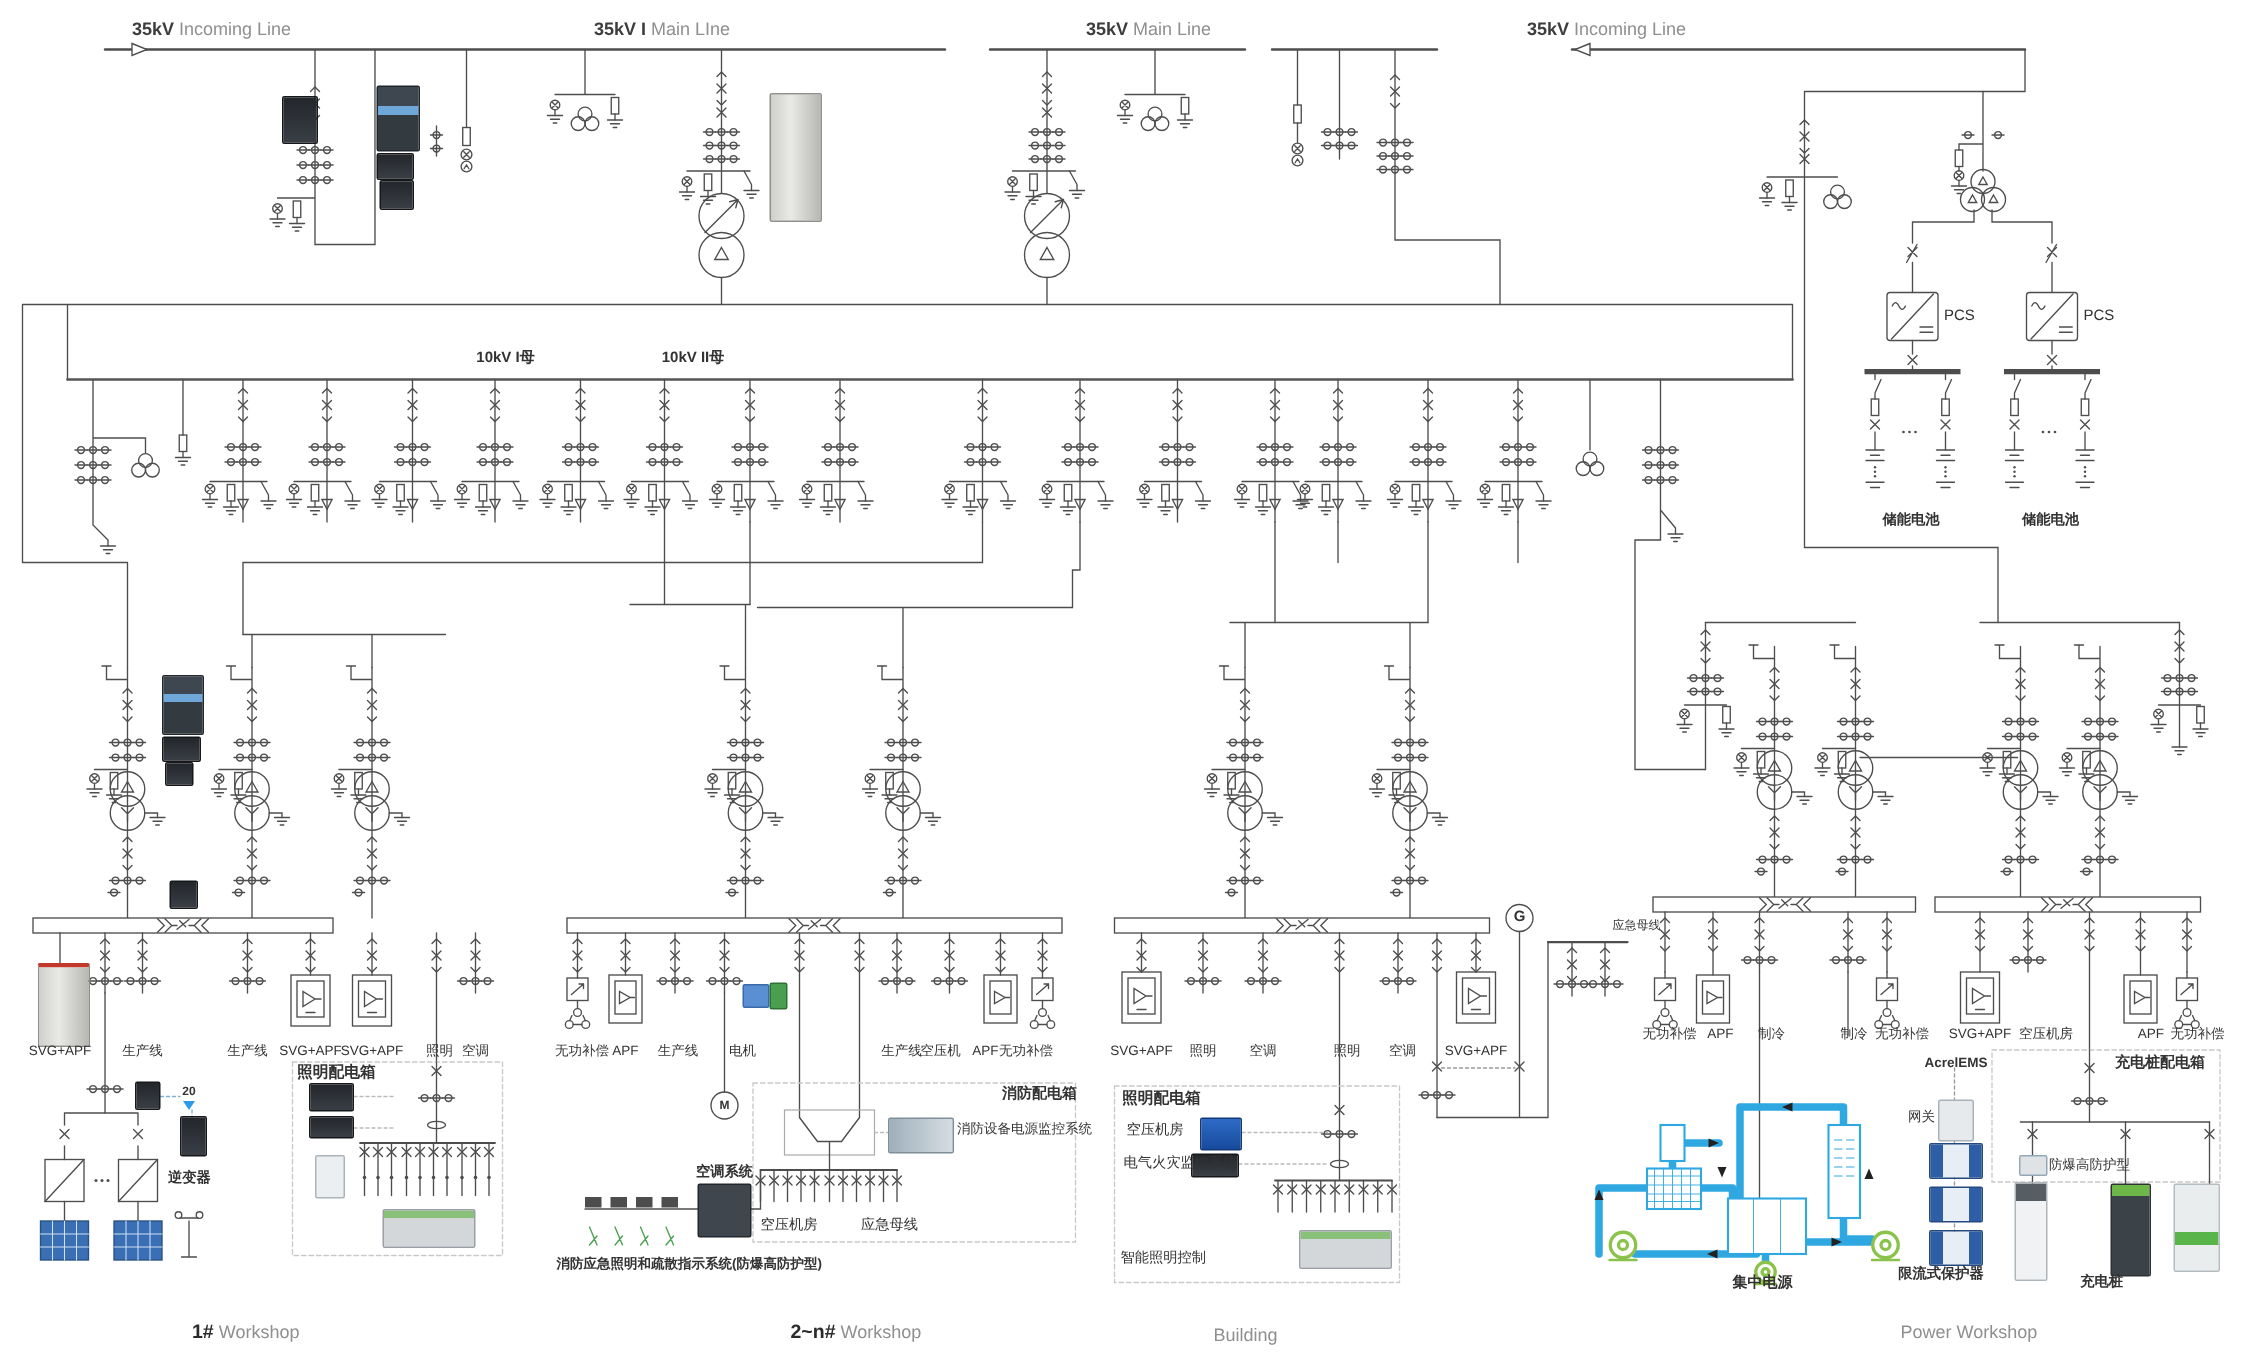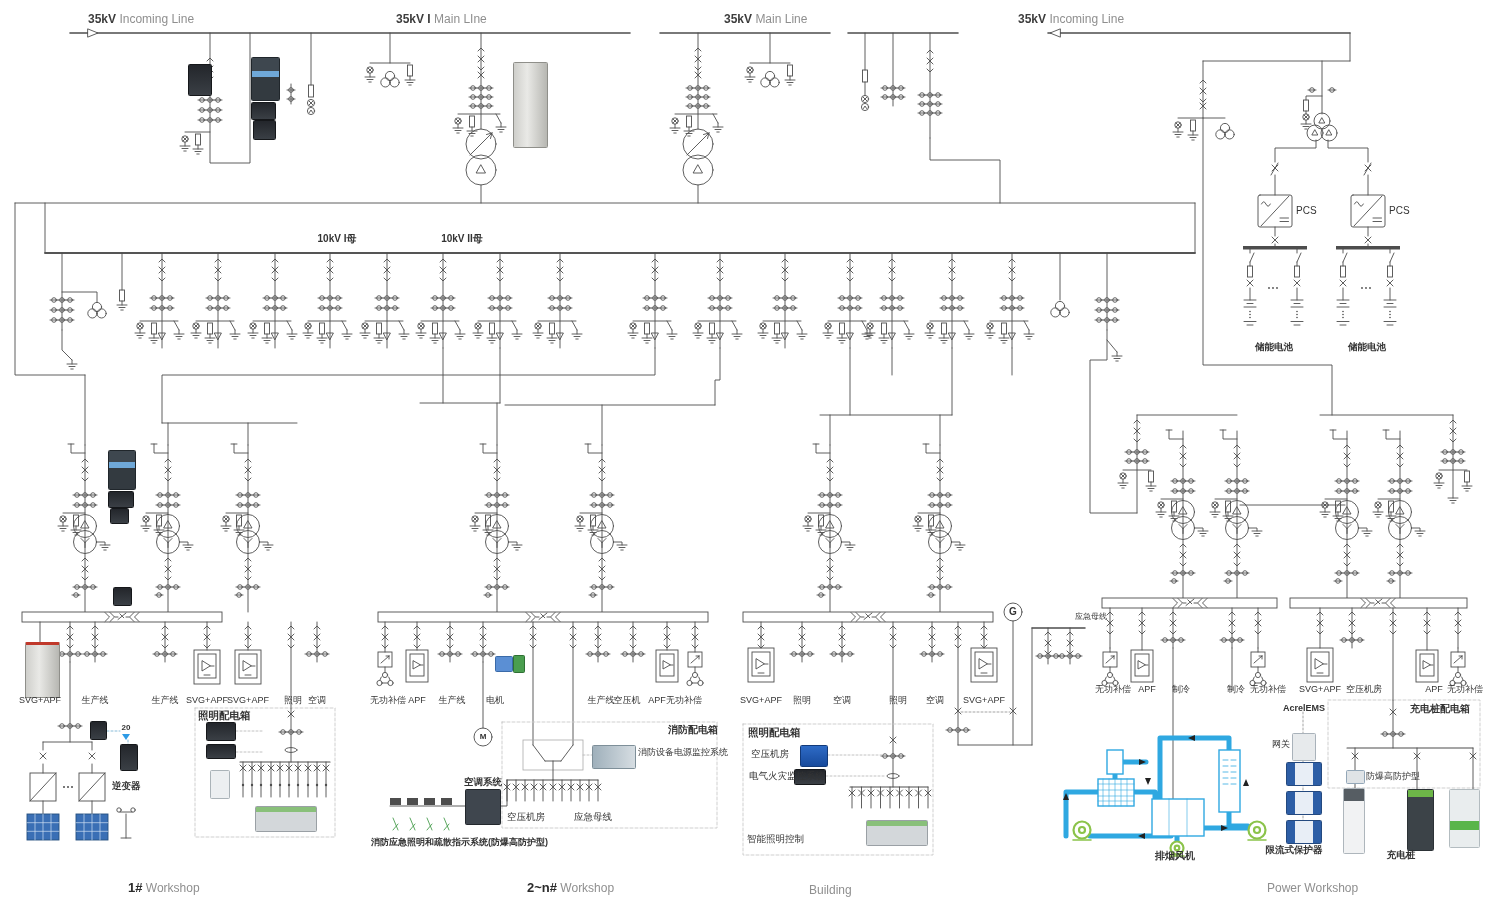--- a/index.html
+++ b/index.html
@@ -704,19 +704,19 @@
 <span class="lb c" style="left:1181px;top:685px">制冷</span>
 <span class="lb c" style="left:1236px;top:685px">制冷</span>
 <span class="lb c" style="left:1268px;top:685px">无功补偿</span>
 <span class="lb c" style="left:1320px;top:685px">SVG+APF</span>
 <span class="lb c" style="left:1364px;top:685px">空压机房</span>
 <span class="lb c" style="left:1434px;top:685px">APF</span>
 <span class="lb c" style="left:1465px;top:685px">无功补偿</span>
 <span class="lb sb" style="left:1283px;top:704px">AcrelEMS</span>
 <span class="lb r" style="left:1290px;top:740px">网关</span>
 <span class="lb c sb s95" style="left:1294px;top:845px">限流式保护器</span>
-<span class="lb c sb s10" style="left:1175px;top:850px">排烟风机</span>
+<span class="lb c sb s10" style="left:1175px;top:850px">集中电源</span>
 <span class="lb c sb s10" style="left:1440px;top:703px">充电桩配电箱</span>
 <span class="lb" style="left:1366px;top:772px">防爆高防护型</span>
 <span class="lb c sb s95" style="left:1401px;top:850px">充电桩</span>
 <span class="lb t12 g" style="left:1267px;top:882px">Power Workshop</span>
 
 </div>
 
 </body></html>

